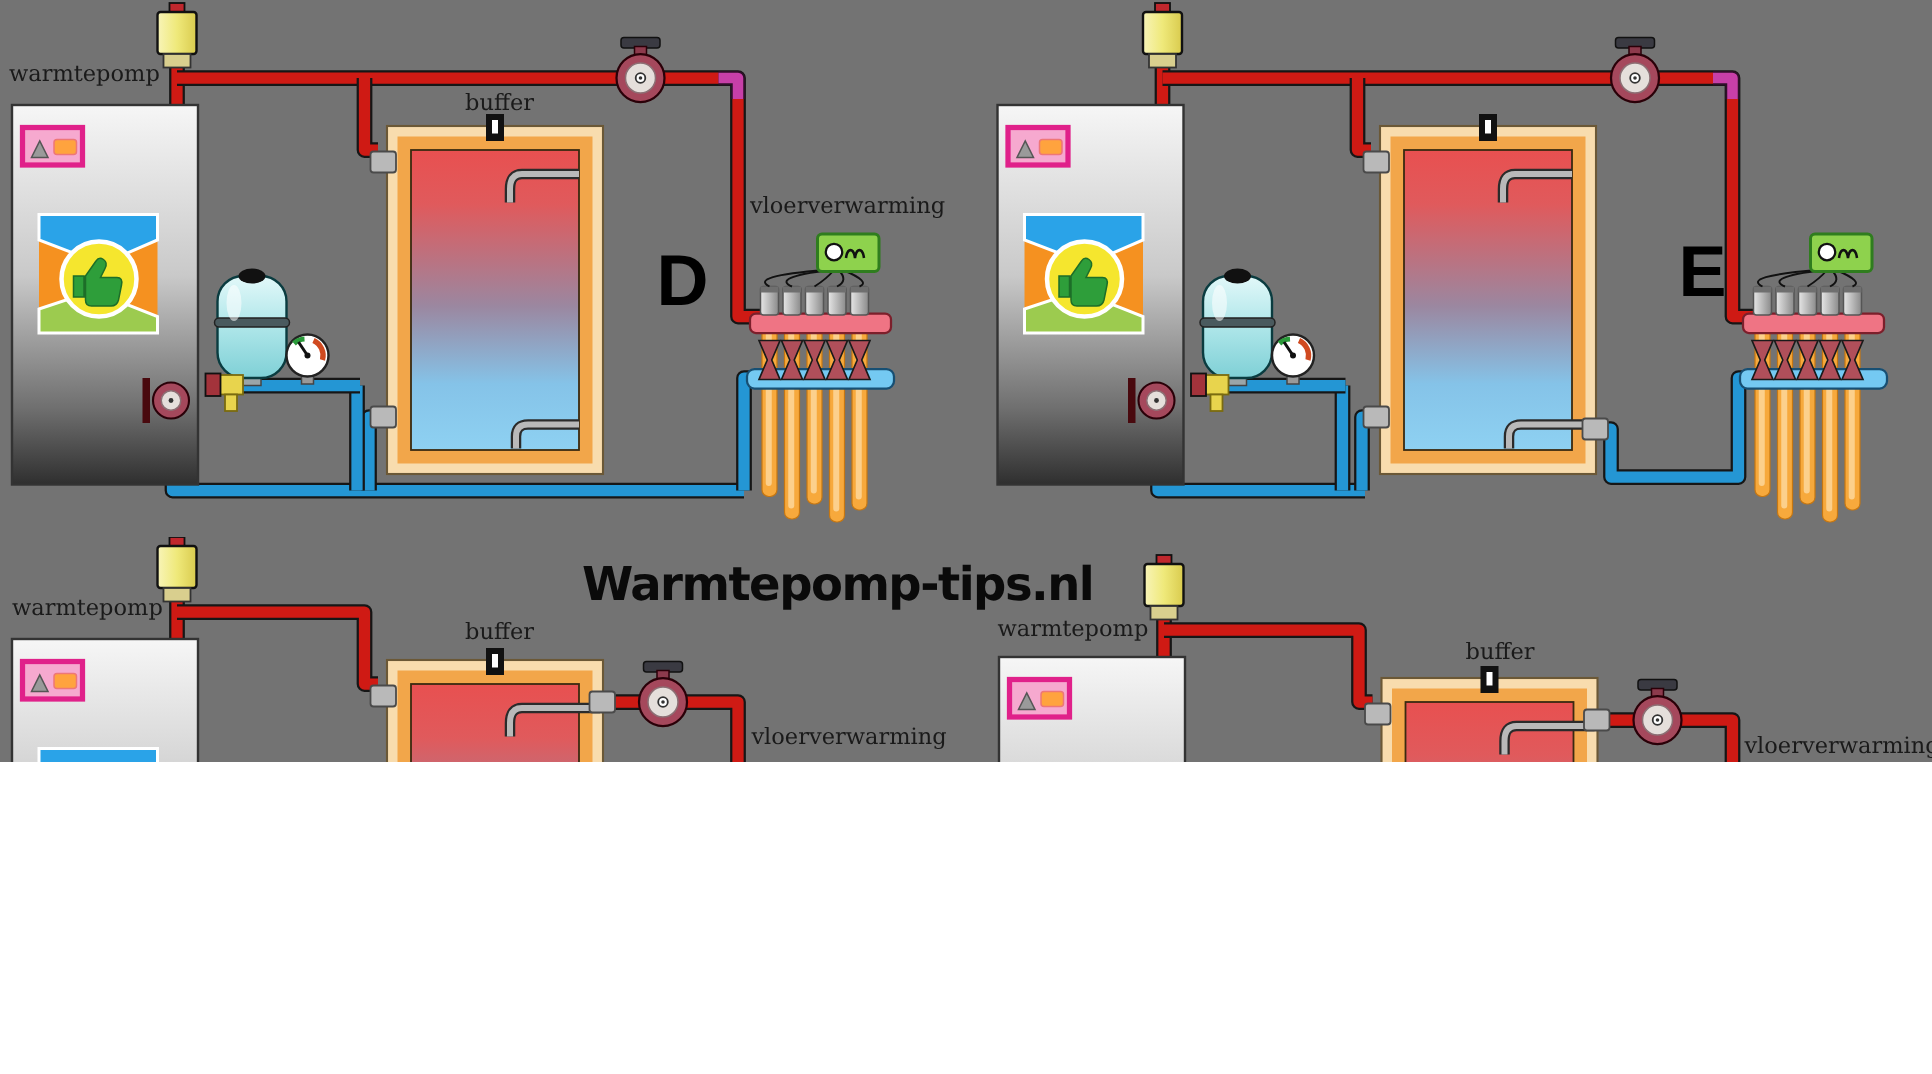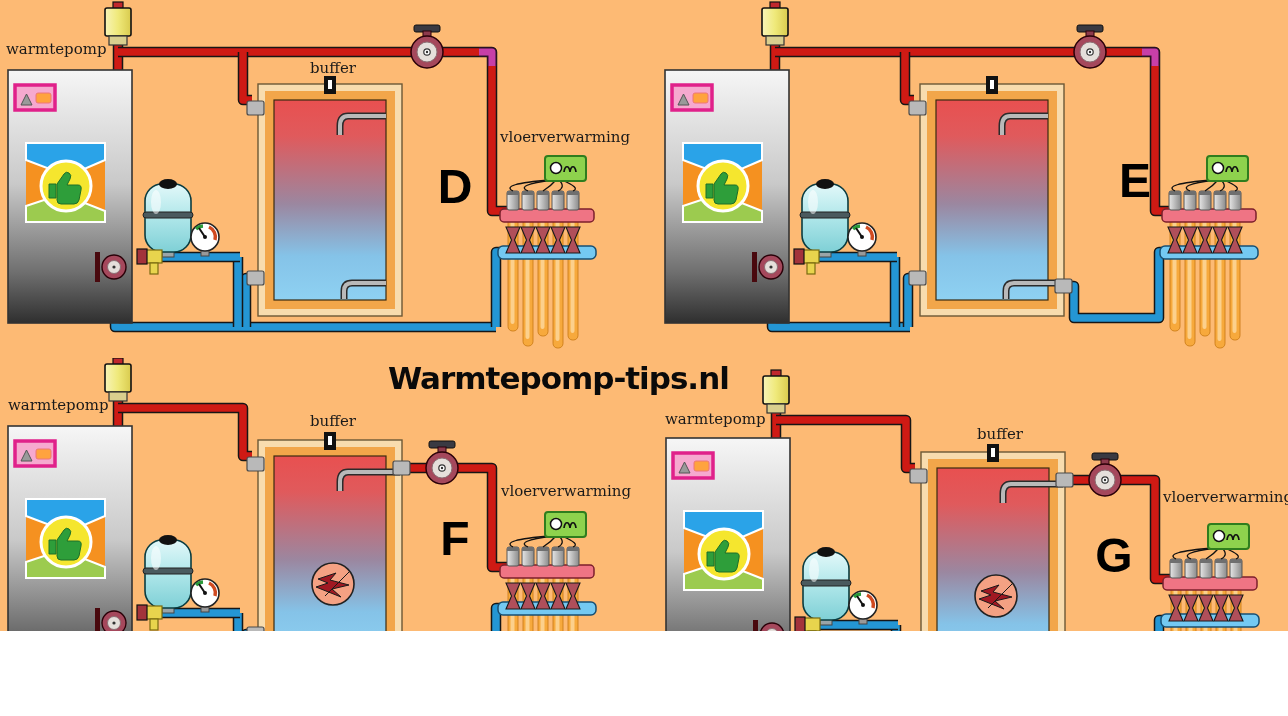--- a/index.html
+++ b/index.html
@@ -1,22 +1,22 @@
 <!DOCTYPE html>
 <html><head>
 <meta charset="utf-8">
 <style>
   html,body{margin:0;padding:0;background:#fff;}
-  #stage{position:relative;width:1288px;height:631px;background:#fdba74;overflow:hidden;
+  #stage{position:relative;width:1288px;height:508px;background:#737373;overflow:hidden;
          font-family:"Liberation Sans",sans-serif;}
   .quad{position:absolute;width:644px;height:358px;}
   svg text{user-select:none;}
   .lbl{font-family:"DejaVu Serif",serif;font-size:15px;fill:#1a1a1a;}
   .letter{font-family:"Liberation Sans",sans-serif;font-size:48px;font-weight:900;fill:#000;}
-  #watermark{position:absolute;left:388px;top:360px;width:280px;text-align:center;
+  #watermark{position:absolute;left:388px;top:372px;width:280px;text-align:center;
      font-family:"DejaVu Sans",sans-serif;font-weight:bold;font-size:31px;color:#0a0a0a;
      letter-spacing:-1px;white-space:nowrap;}
 </style>
 </head>
 <body>
 
 <svg width="0" height="0" style="position:absolute" aria-hidden="true">
   <defs>
     <linearGradient id="cabGrad" x1="0" y1="0" x2="0" y2="1">
       <stop offset="0" stop-color="#f6f6f6"></stop>

